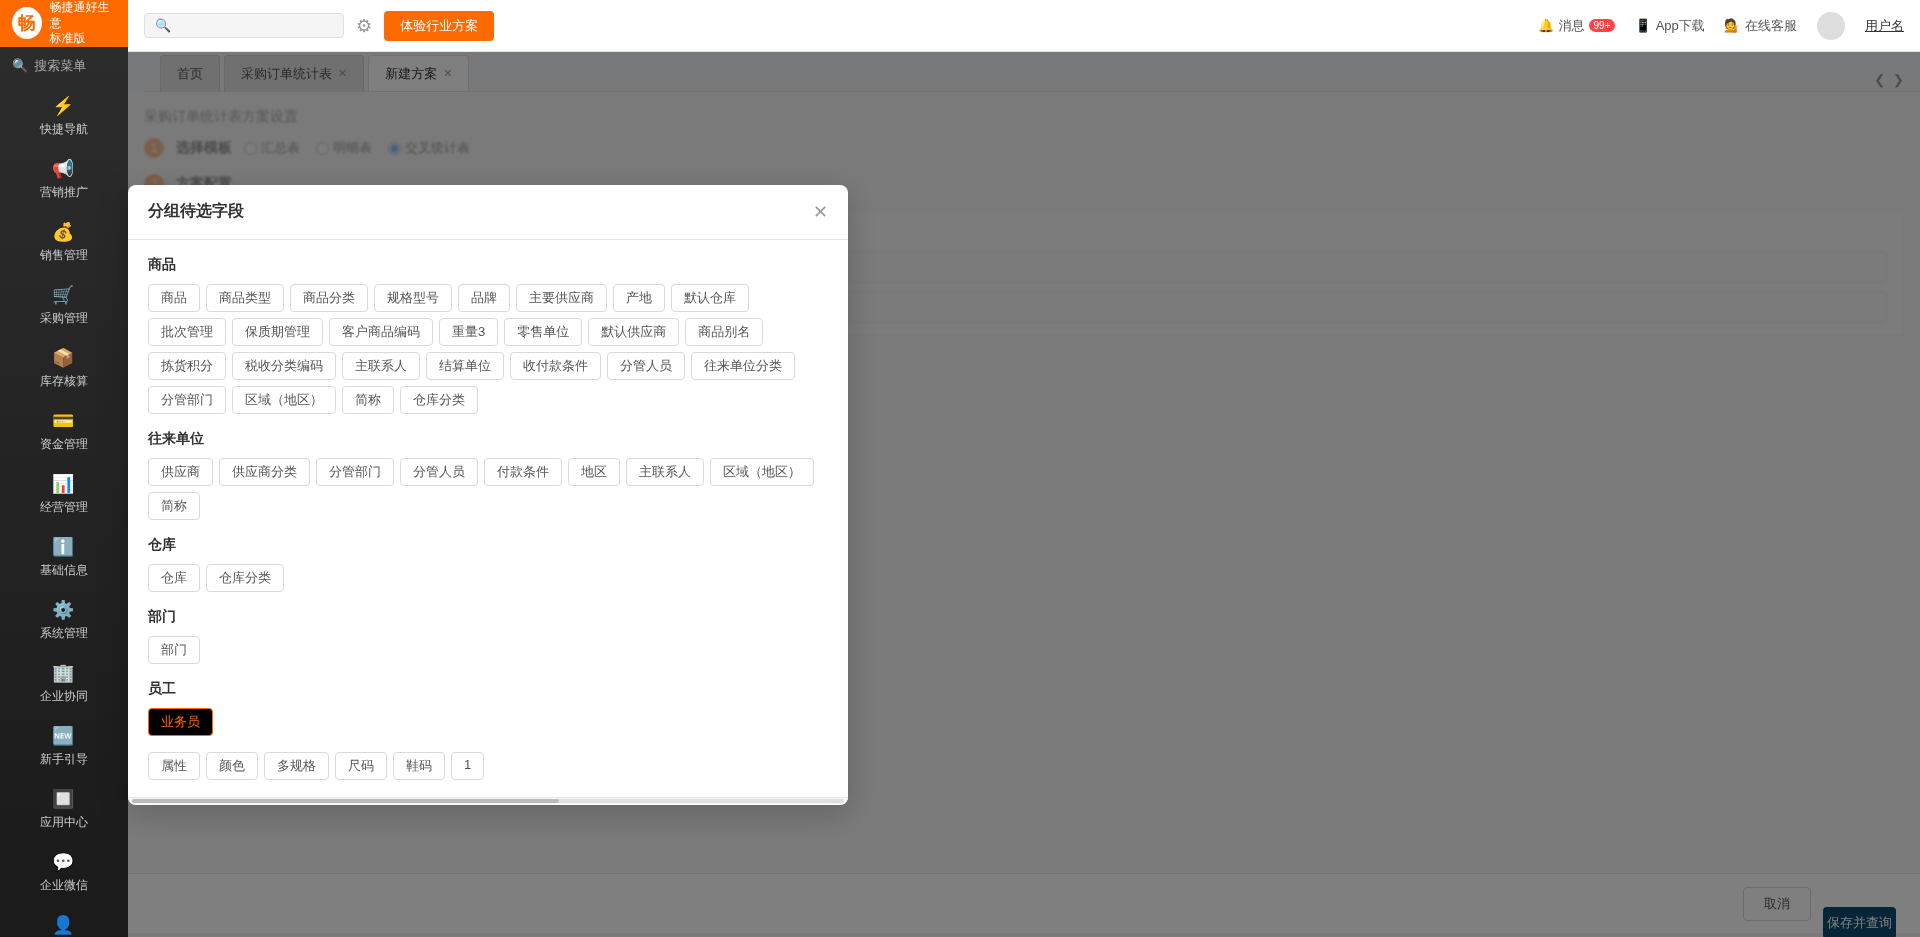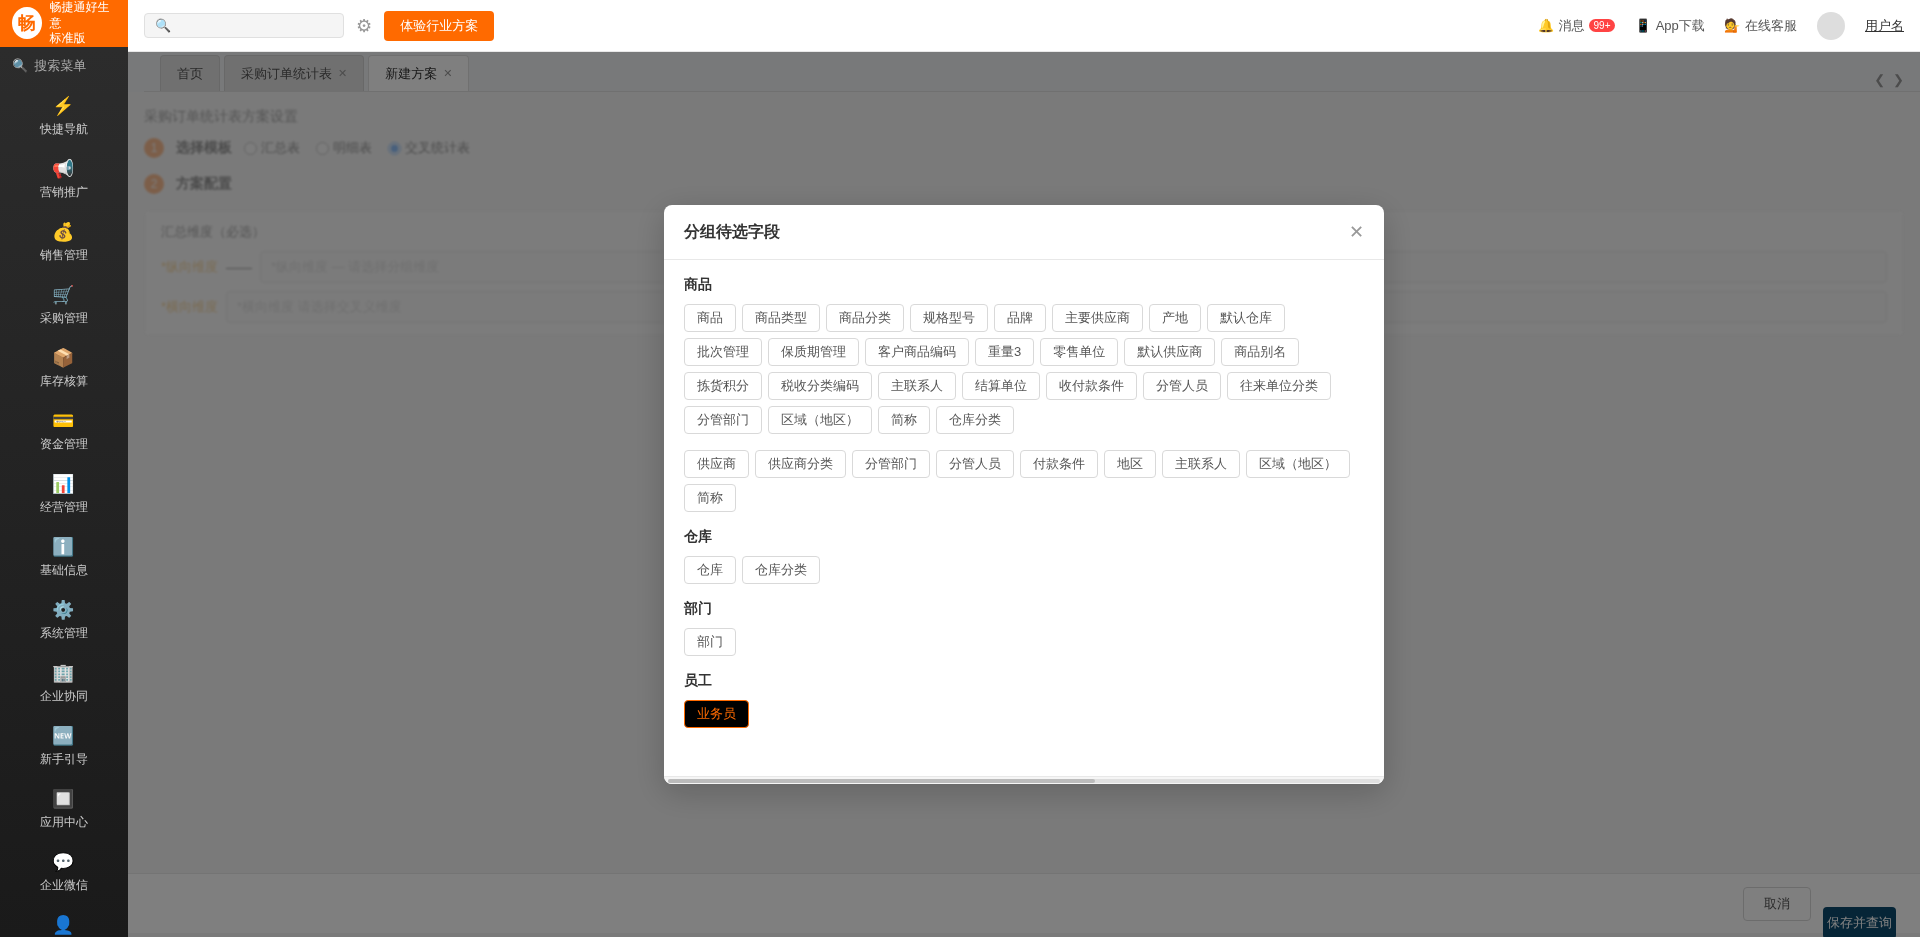--- a/index.html
+++ b/index.html
@@ -75,21 +75,21 @@
     .bg-form { opacity: 0.4; filter: blur(1px); }
     .step-row { display: flex; align-items: center; gap: 12px; margin-bottom: 16px; }
     .step-num { background: #ff6a00; color: white; border-radius: 50%; width: 20px; height: 20px; display: flex; align-items: center; justify-content: center; font-size: 12px; flex-shrink: 0; }
     .step-label { font-weight: bold; font-size: 14px; }
     .radio-group { display: flex; gap: 16px; align-items: center; font-size: 13px; }
     .radio-item { display: flex; align-items: center; gap: 4px; }
 
     
     .overlay {
       position: fixed; left: 128px; top: 52px; right: 0; bottom: 0;
-      background: rgba(0,0,0,0.5); z-index: 100; display: flex; align-items: center; justify-content: center;
+      background: rgba(0,0,0,0.5); z-index: 100; display: flex; align-items: center; 
     }
 
     
     .modal {
       background: white; border-radius: 8px; width: 720px; max-height: 620px;
       display: flex; flex-direction: column; box-shadow: 0 8px 32px rgba(0,0,0,0.2);
       position: relative;
     }
     .modal-header {
       padding: 16px 20px; border-bottom: 1px solid #e8e8e8;
@@ -323,20 +323,21 @@
           <div class="field-tag">结算单位</div>
           <div class="field-tag">收付款条件</div>
           <div class="field-tag">分管人员</div>
           <div class="field-tag">往来单位分类</div>
           <div class="field-tag">分管部门</div>
           <div class="field-tag">区域（地区）</div>
           <div class="field-tag">简称</div>
           <div class="field-tag">仓库分类</div>
         </div>
 
+      <div class="section-title">往来单位</div>
       <div class="field-grid" id="fields-partner">
           <div class="field-tag">供应商</div>
           <div class="field-tag">供应商分类</div>
           <div class="field-tag">分管部门</div>
           <div class="field-tag">分管人员</div>
           <div class="field-tag">付款条件</div>
           <div class="field-tag">地区</div>
           <div class="field-tag">主联系人</div>
           <div class="field-tag">区域（地区）</div>
           <div class="field-tag">简称</div>
@@ -351,20 +352,28 @@
       <div class="section-title">部门</div>
       <div class="field-grid" id="fields-department">
           <div class="field-tag">部门</div>
         </div>
 
       <div class="section-title">员工</div>
       <div class="field-grid" id="fields-employee">
           <div class="field-tag selected">业务员</div>
         </div>
 
+      <div class="field-grid" id="fields-product-attr">
+          <div class="field-tag">属性</div>
+          <div class="field-tag">颜色</div>
+          <div class="field-tag">多规格</div>
+          <div class="field-tag">尺码</div>
+          <div class="field-tag">鞋码</div>
+          <div class="field-tag">1</div>
+        </div>
 
       <div class="field-grid" id="fields-other"></div>
     </div>
     <div class="modal-hscroll">
       <div class="modal-hscroll-track">
         <div class="modal-hscroll-thumb"></div>
       </div>
     </div>
   </div>
 </div>

